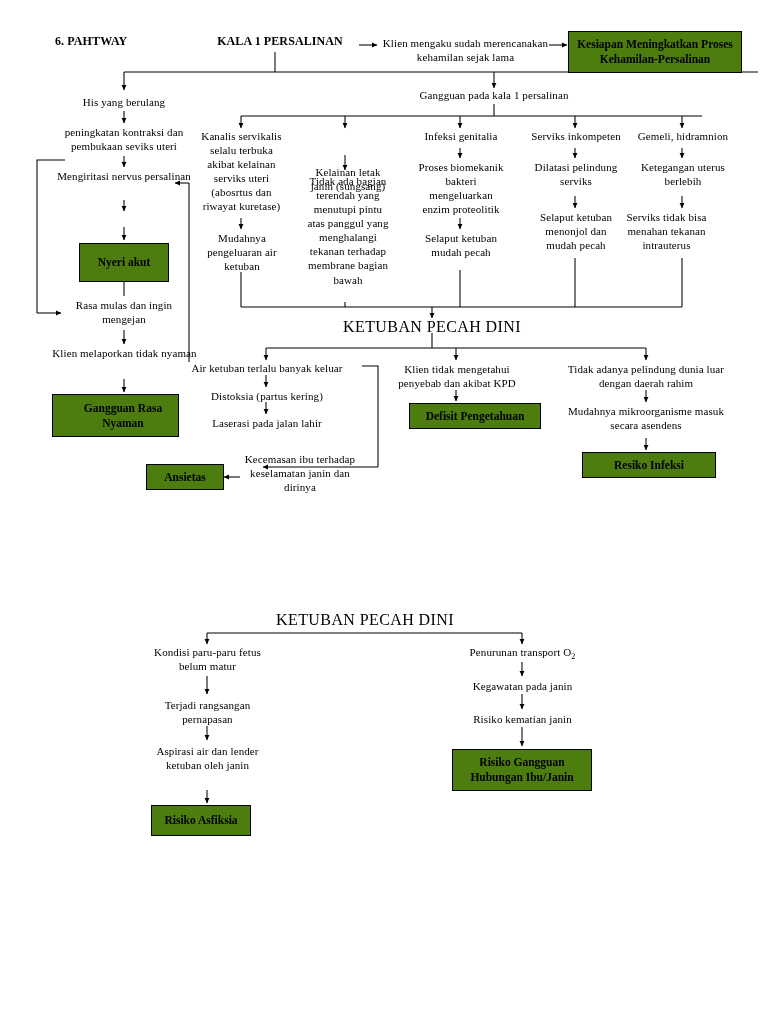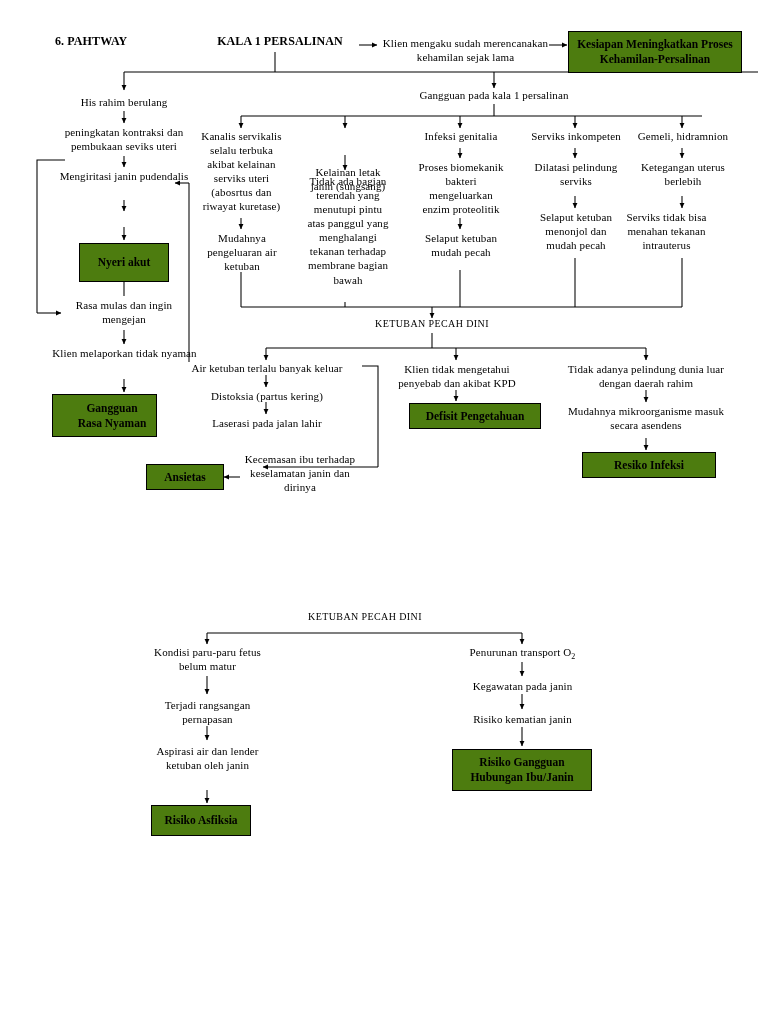--- a/index.html
+++ b/index.html
@@ -15,21 +15,21 @@
     font-size:11px;letter-spacing:0.1px;
   }
   .title{font-weight:bold;font-size:12px;}
   .boxed{
     position:absolute;border:1.4px solid #000;background:#4d7c0f;
     display:flex;align-items:center;justify-content:center;
     text-align:center;font-weight:bold;font-size:11.5px;line-height:1.3;
     box-sizing:border-box;padding:3px 5px;
   }
   .kpd{
-    position:absolute;text-align:center;font-size:10px;letter-spacing:0.4px;
+    position:absolute;text-align:center;font-size:16px;letter-spacing:0.4px;
   }
   svg.lines{position:absolute;left:0;top:0;width:768px;height:1024px;
     pointer-events:none;}
   .sub{font-size:8px;vertical-align:sub;}
 </style>
 </head>
 <body>
 
 <div id="canvas">
 
@@ -130,35 +130,35 @@
   <div class="node title" style="left:55px;top:34px;width:140px;text-align:left;">6. PAHTWAY</div>
 
   <div class="node title" style="left:205px;top:34px;width:150px;">KALA 1 PERSALINAN</div>
 
   <div class="node" style="left:378px;top:36px;width:175px;">Klien mengaku sudah merencanakan kehamilan sejak lama</div>
 
   <div class="boxed" style="left:568px;top:31px;width:174px;height:42px;">Kesiapan Meningkatkan Proses Kehamilan-Persalinan</div>
 
   <div class="node" style="left:414px;top:88px;width:160px;">Gangguan pada kala 1 persalinan</div>
 
-  <div class="node" style="left:54px;top:95px;width:140px;">His rahim berulang</div>
+  <div class="node" style="left:54px;top:95px;width:140px;">His yang berulang</div>
 
   <div class="node" style="left:42px;top:125px;width:164px;">peningkatan kontraksi dan pembukaan seviks uteri</div>
 
-  <div class="node" style="left:54px;top:169px;width:140px;">Mengiritasi janin pudendalis</div>
+  <div class="node" style="left:54px;top:169px;width:140px;">Mengiritasi nervus persalinan</div>
 
   <div class="node" style="left:54px;top:222px;width:140px;margin-top:40px;">Stimulus nyeri</div>
 
   <div class="boxed" style="left:79px;top:243px;width:90px;height:39px;">Nyeri akut</div>
 
   <div class="node" style="left:54px;top:298px;width:140px;">Rasa mulas dan ingin mengejan</div>
 
   <div class="node" style="left:52px;top:346px;width:145px;">Klien melaporkan tidak nyaman</div>
 
-  <div class="boxed" style="left:52px;top:394px;width:105px;height:43px;padding-left:20px;">Gangguan Rasa Nyaman</div>
+  <div class="boxed" style="left:52px;top:394px;width:127px;height:43px;padding-left:20px;">Gangguan Rasa Nyaman</div>
 
   <div class="node" style="left:195px;top:129px;width:93px;">Kanalis servikalis selalu terbuka akibat kelainan serviks uteri (abosrtus dan riwayat kuretase)</div>
   <div class="node" style="left:202px;top:231px;width:80px;">Mudahnya pengeluaran air ketuban</div>
 
   <div class="node" style="left:303px;top:129px;width:90px;margin-top:36px;">Kelainan letak janin (sungsang)</div>
   <div class="node" style="left:307px;top:174px;width:82px;">Tidak ada bagian terendah yang menutupi pintu atas panggul yang menghalangi tekanan terhadap membrane bagian bawah</div>
 
   <div class="node" style="left:412px;top:129px;width:98px;">Infeksi genitalia</div>
   <div class="node" style="left:417px;top:160px;width:88px;">Proses biomekanik bakteri mengeluarkan enzim proteolitik</div>
   <div class="node" style="left:417px;top:231px;width:88px;">Selaput ketuban mudah pecah</div>

